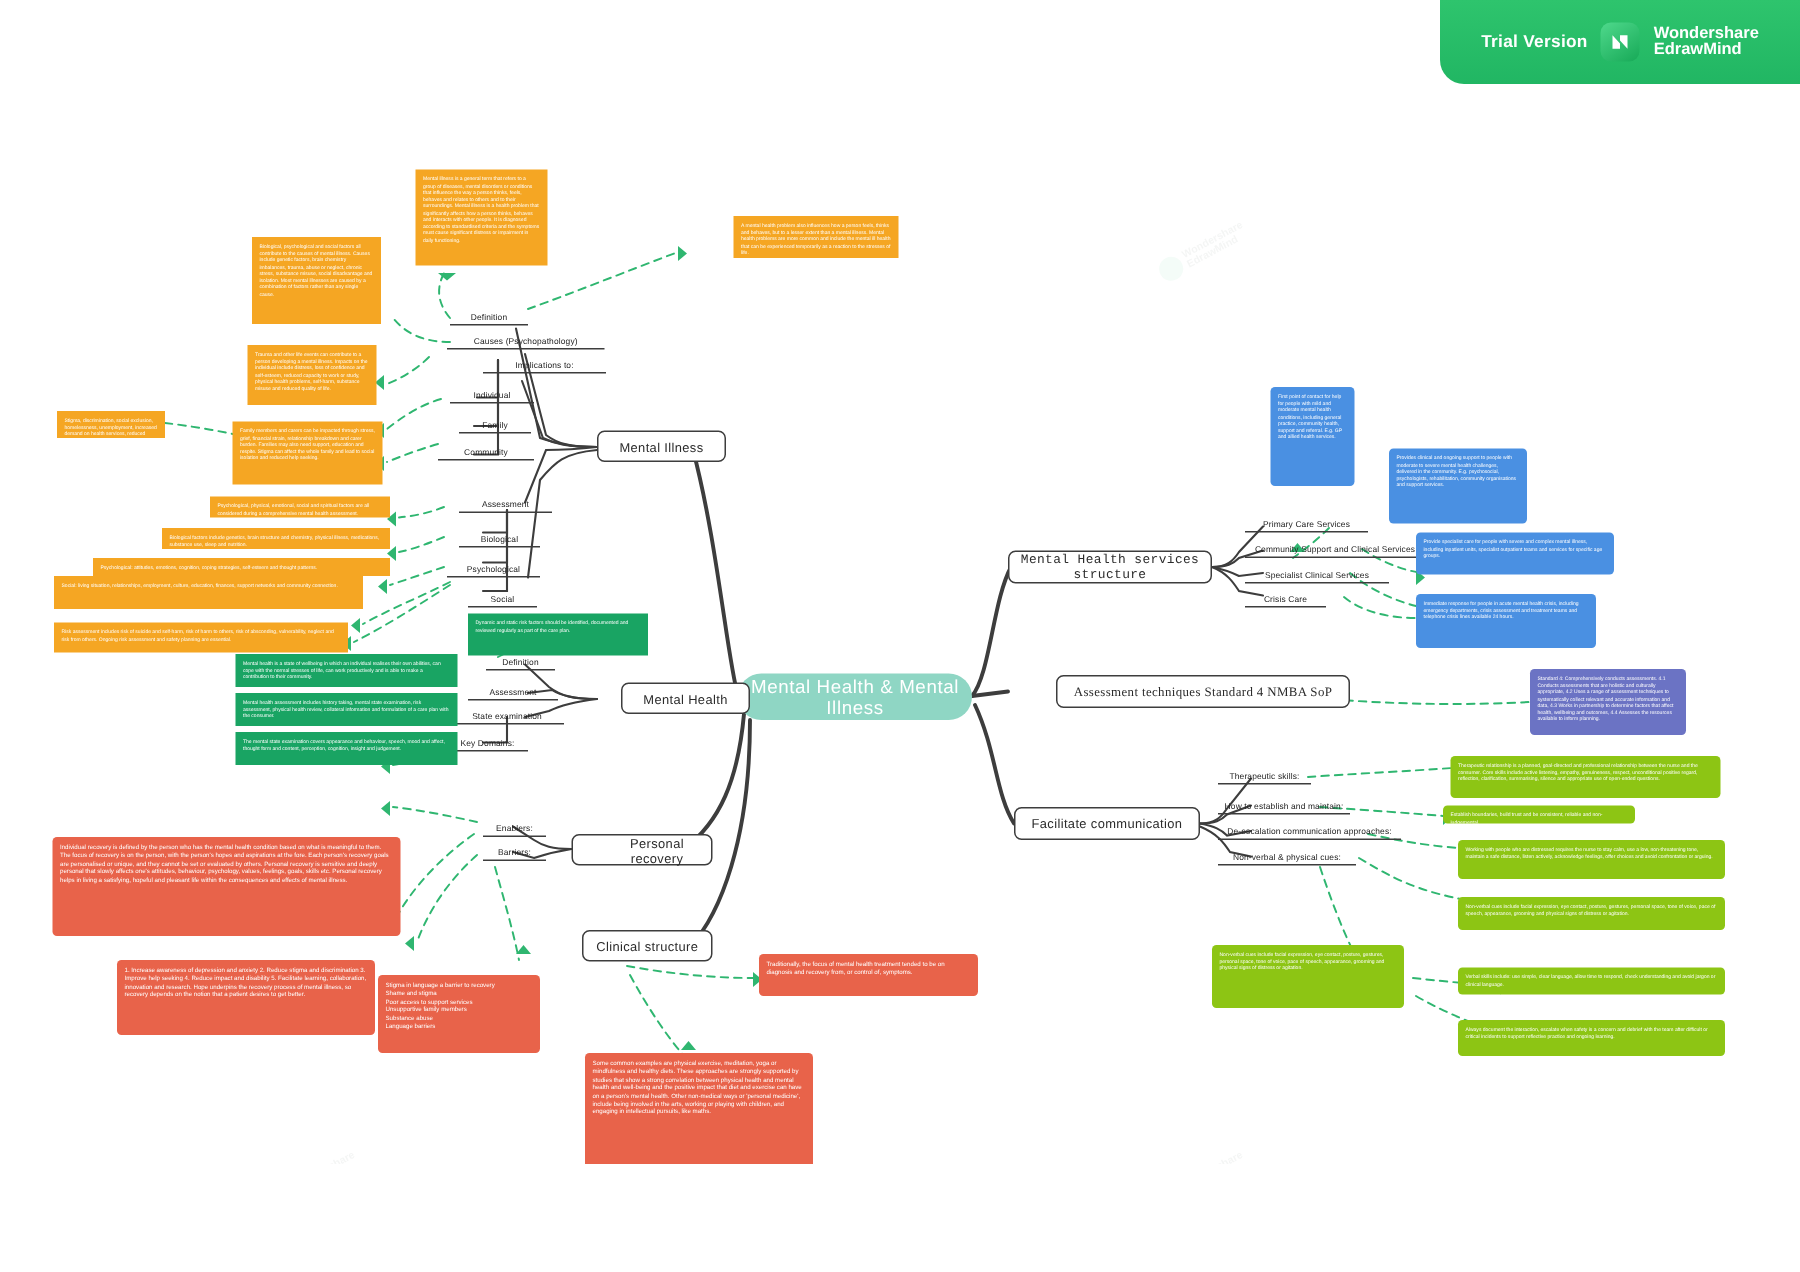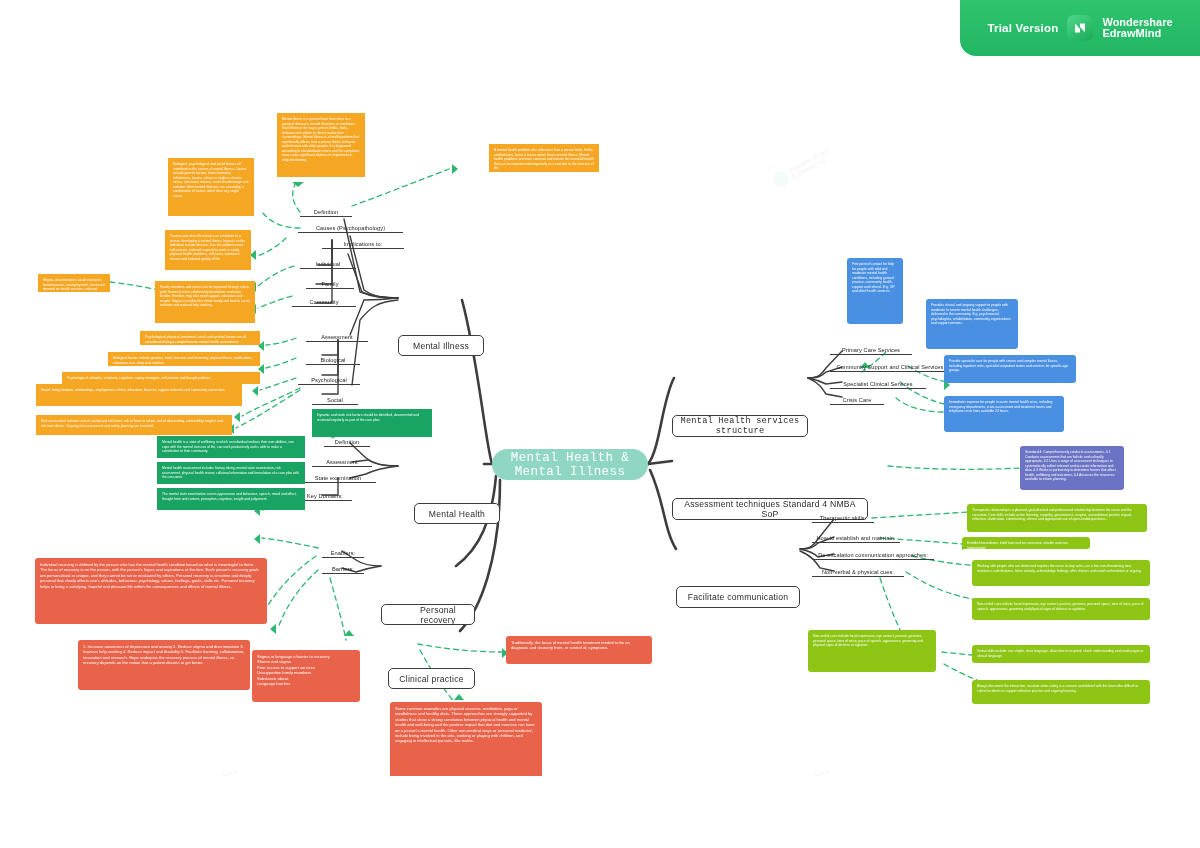--- a/index.html
+++ b/index.html
@@ -34,21 +34,21 @@
   .node{position:absolute;box-sizing:border-box;}
 
   .root{
     background:#8fd6c4;color:#ffffff;border-radius:22px;
     font-size:12.5px;letter-spacing:.4px;
     display:flex;align-items:center;justify-content:center;text-align:center;
   }
   .l1{
     background:#ffffff;border:1.4px solid #3d3d3d;border-radius:5px;color:#2b2b2b;
     font-size:8.6px;display:flex;align-items:center;justify-content:center;
-    text-align:center;letter-spacing:.25px;padding:0 5px;margin-top:48px;
+    text-align:center;letter-spacing:.25px;padding:0 5px;
   }
   .l2{
     color:#222;font-size:5.6px;letter-spacing:.1px;
     display:flex;align-items:flex-end;justify-content:center;
     border-bottom:1.1px solid #3d3d3d;text-align:center;padding-bottom:1px;
     white-space:nowrap;
   }
 
   
   .note{
@@ -217,28 +217,28 @@
     </span>
   </div>
   <div class="wm" style="left:770px;top:780px;">
     <span class="wdot"></span>
     <span>
       <div class="wtx">Wondershare</div>
       <div class="wtx">EdrawMind</div>
     </span>
   </div>
 
-  <div class="node root" style="left:492px;top:449px;width:156px;height:31px;font-family:Liberation Mono, monospace;">Mental Health &amp; Mental Illness</div>
+  <div class="node root" style="left:492px;top:449px;width:156px;height:31px;">Mental Health &amp; Mental Illness</div>
 
   <div class="node l1" style="left:398px;top:287px;width:86px;height:21px;">Mental Illness</div>
   <div class="node l1" style="left:414px;top:455px;width:86px;height:21px;">Mental Health</div>
   <div class="node l1" style="left:381px;top:556px;width:94px;height:21px;padding-left:25px;">Personal recovery</div>
-  <div class="node l1" style="left:388px;top:620px;width:87px;height:21px;">Clinical practice</div>
+  <div class="node l1" style="left:388px;top:620px;width:87px;height:21px;">Clinical structure</div>
   <div class="node l1" style="left:672px;top:367px;width:136px;height:22px;font-family:Liberation Mono, monospace;">Mental Health services structure</div>
-  <div class="node l1" style="left:672px;top:450px;width:196px;height:22px;">Assessment techniques Standard 4 NMBA SoP</div>
+  <div class="node l1" style="left:704px;top:450px;width:196px;height:22px;font-family:Liberation Serif, serif;">Assessment techniques Standard 4 NMBA SoP</div>
   <div class="node l1" style="left:676px;top:538px;width:124px;height:22px;">Facilitate communication</div>
 
   <div class="node l2" style="left:300px;top:206px;width:52px;height:11px;">Definition</div>
   <div class="node l2" style="left:298px;top:222px;width:105px;height:11px;">Causes (Psychopathology)</div>
   <div class="node l2" style="left:322px;top:238px;width:82px;height:11px;">Implications to:</div>
   <div class="node l2" style="left:300px;top:258px;width:56px;height:11px;">Individual</div>
   <div class="node l2" style="left:306px;top:278px;width:48px;height:11px;">Family</div>
   <div class="node l2" style="left:292px;top:296px;width:64px;height:11px;">Community</div>
   <div class="node l2" style="left:306px;top:331px;width:62px;height:11px;">Assessment</div>
   <div class="node l2" style="left:306px;top:354px;width:54px;height:11px;">Biological</div>

